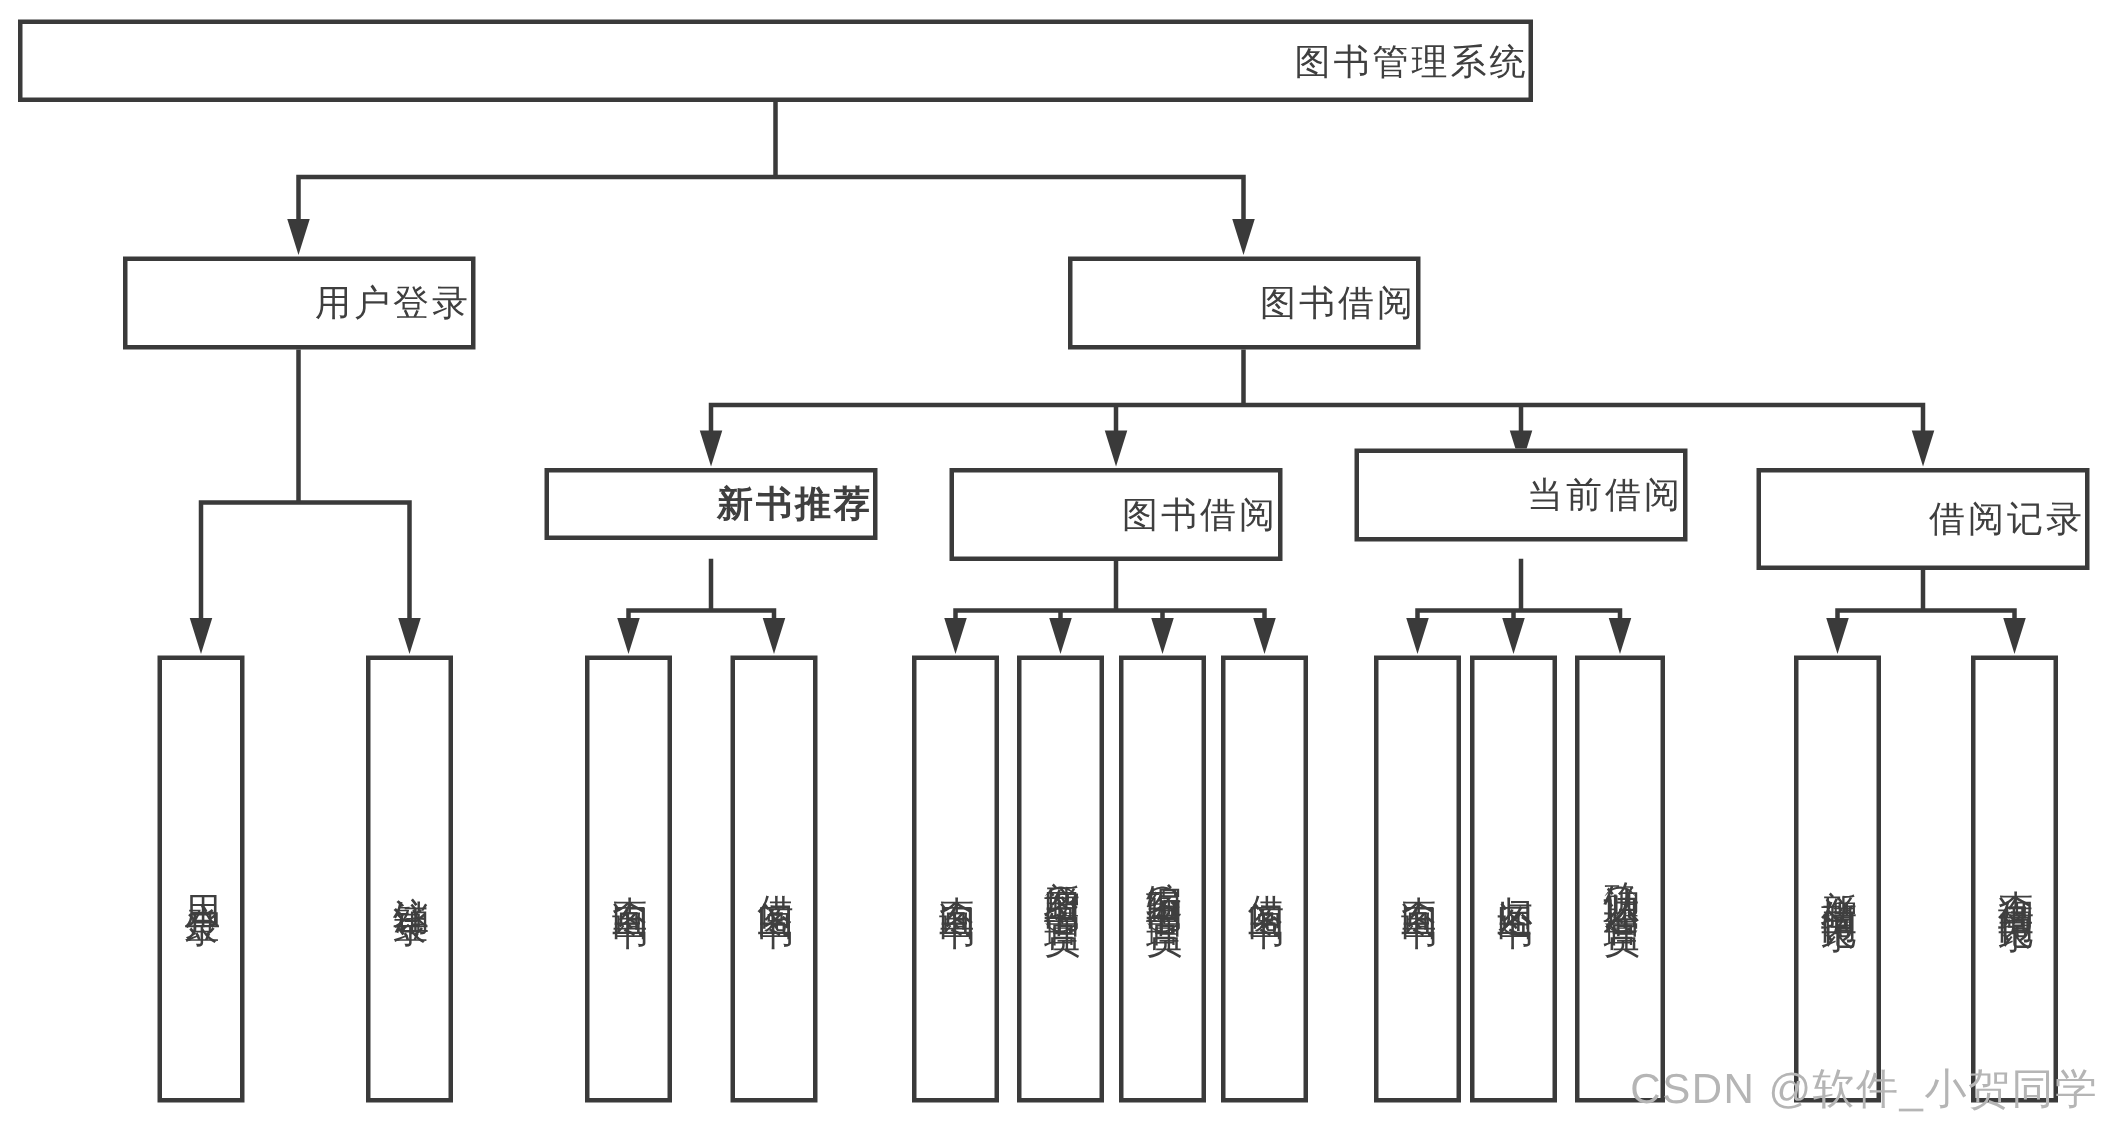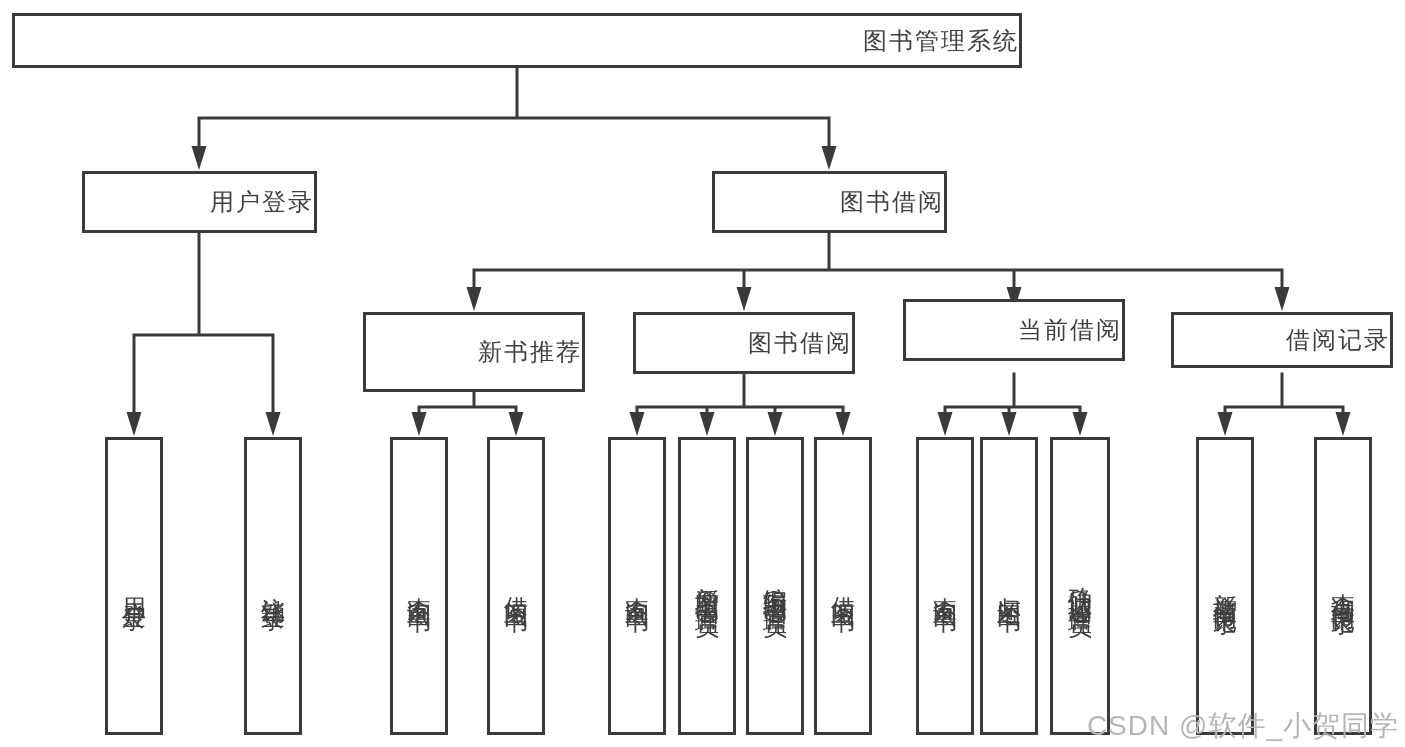--- a/index.html
+++ b/index.html
@@ -122,30 +122,30 @@
     <span>图书管理系统</span>
   </div>
 
   <div class="node" style="left:82px; top:171px; width:235px; height:62px;">
     <span>用户登录</span>
   </div>
   <div class="node" style="left:712px; top:171px; width:235px; height:62px;">
     <span>图书借阅</span>
   </div>
 
-  <div class="node" style="left:363px; top:312px; width:222px; height:80px;">
+  <div class="node" style="left:363px; top:312px; width:222px; height:48px;font-weight:bold;">
     <span>新书推荐</span>
   </div>
   <div class="node" style="left:633px; top:312px; width:222px; height:62px;padding-left:36px;">
     <span>图书借阅</span>
   </div>
   <div class="node" style="left:903px; top:299px; width:222px; height:62px;">
     <span>当前借阅</span>
   </div>
-  <div class="node" style="left:1171px; top:312px; width:222px; height:56px;">
+  <div class="node" style="left:1171px; top:312px; width:222px; height:68px;">
     <span>借阅记录</span>
   </div>
 
   <div class="leaf" style="left:105px; top:437px; width:58px; height:298px;">
     <span class="vtext">用户登录</span>
   </div>
   <div class="leaf" style="left:244px; top:437px; width:58px; height:298px;">
     <span class="vtext">注销登录</span>
   </div>
 

